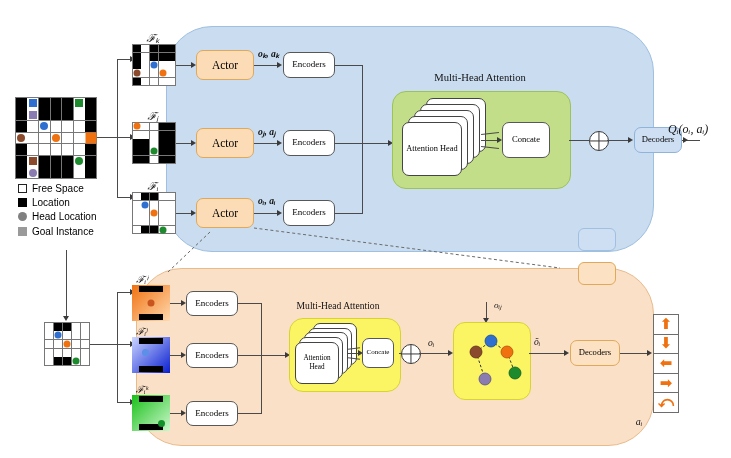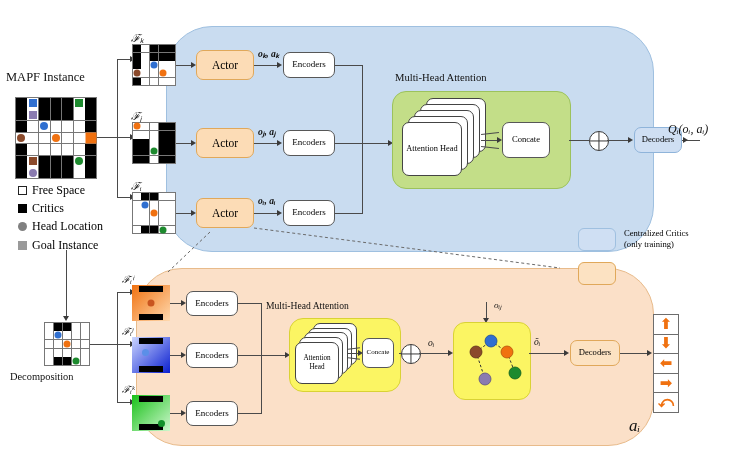--- a/index.html
+++ b/index.html
@@ -1,21 +1,21 @@
 <!DOCTYPE html>
 <html><head>
 <meta charset="utf-8">
 <style>
   html,body{margin:0;padding:0;background:#ffffff;}
   body{width:731px;height:458px;font-family:"Liberation Serif",serif;color:#000;}
   #root{position:relative;width:731px;height:458px;overflow:hidden;}
   .abs{position:absolute;}
   .lbl{font-family:"Liberation Serif",serif;color:#111;white-space:nowrap;}
   .ital{font-style:italic;}
-  .ctr{}
+  .ctr{text-align:center;}
 
   
   .panel-critic{
     background:#c9dcf0;border:1px solid #9fc0e0;border-radius:46px;
   }
   .panel-actor{
     background:#fbe0c8;border:1px solid #e8bb8b;border-radius:46px;
   }
 
   
@@ -50,42 +50,41 @@
   
   .gridmap{display:grid;background:#777;gap:0.7px;padding:0.7px;box-sizing:border-box;}
   .cell{background:#ffffff;position:relative;}
   .cell.obst{background:#000000;}
   .dot{position:absolute;left:50%;top:50%;transform:translate(-50%,-50%);border-radius:50%;}
   .sq{position:absolute;left:50%;top:50%;transform:translate(-50%,-50%);}
 
   
   .leg-row{display:flex;align-items:center;gap:5px;margin-bottom:3.2px;}
   .leg-sw{width:9px;height:9px;flex:none;}
-  .leg-tx{font-size:12px;font-family:Liberation Serif, serif;}
+  .leg-tx{font-size:10px;font-family:Liberation Sans, sans-serif;}
 
   .keybox{border-radius:6px;}
   .key-blue{background:#cfdff3;border:1.2px solid #9fc0e0;}
   .key-orange{background:#fce2c2;border:1.2px solid #e0a85a;}
   .key-tx{font-size:8.6px;line-height:1.28;font-family:"Liberation Serif",serif;}
 
   
   .actcol{border:1.2px solid #6d6d6d;background:#fff;width:24px;}
   .actcell{height:18.6px;border-bottom:1px solid #6d6d6d;display:flex;align-items:center;justify-content:center;}
   .actcell:last-child{border-bottom:none;}
   .arr-glyph{color:#f07110;font-size:15px;line-height:1;font-family:"DejaVu Sans",sans-serif;font-weight:bold;}
 </style>
 </head>
 <body>
 
 <div id="root">
 
   <div class="abs panel-critic" style="left:166px;top:26px;width:486px;height:224px;"></div>
   <div class="abs panel-actor" style="left:136px;top:268px;width:516px;height:176px;"></div>
 
-  <div class="abs lbl ctr" style="left:6px;top:70px;width:108px;font-size:12.5px;">MAPF Instance</div>
 
   <div class="abs gridmap" style="left:15px;top:97px;width:82px;height:82px;grid-template-columns:repeat(7,1fr);grid-template-rows:repeat(7,1fr);">
     <div class="cell obst"></div>
       <div class="cell">
         <div class="sq" style="width:8px;height:8px;background:#2f6fd0;"></div>
       </div>
       <div class="cell obst"></div>
       <div class="cell obst"></div>
       <div class="cell obst"></div>
       <div class="cell">
@@ -152,21 +151,21 @@
       <div class="cell obst"></div>
   </div>
 
   <div class="abs" style="left:18px;top:183px;">
     <div class="leg-row">
       <div class="leg-sw" style="background:#fff;border:1px solid #222;box-sizing:border-box;"></div>
       <div class="leg-tx">Free Space</div>
     </div>
     <div class="leg-row">
       <div class="leg-sw" style="background:#000;"></div>
-      <div class="leg-tx">Critics</div>
+      <div class="leg-tx">Location</div>
     </div>
     <div class="leg-row">
       <div class="leg-sw" style="background:#808080;border-radius:50%;"></div>
       <div class="leg-tx">Head Location</div>
     </div>
     <div class="leg-row">
       <div class="leg-sw" style="background:#9a9a9a;"></div>
       <div class="leg-tx">Goal Instance</div>
     </div>
   </div>
@@ -342,24 +341,20 @@
   <div class="abs arrow" style="left:628px;top:137px;"></div>
 
   <div class="abs vline" style="left:389px;top:213px;height:0px;"></div>
 
   <div class="abs box box-dec-blue" style="left:634px;top:127px;width:48px;height:26px;font-size:8.6px;">Decoders</div>
   <div class="abs hline" style="left:682px;top:140px;width:18px;"></div>
   <div class="abs arrow" style="left:683px;top:137px;"></div>
   <div class="abs lbl ital" style="left:668px;top:122px;font-size:12px;">Qᵢ(oᵢ, aᵢ)</div>
 
   <div class="abs keybox key-blue" style="left:578px;top:228px;width:36px;height:21px;"></div>
-  <div class="abs key-tx" style="left:624px;top:228px;">
-    <div>Centralized Critics</div>
-    <div>(only training)</div>
-  </div>
   <div class="abs keybox key-orange" style="left:578px;top:262px;width:36px;height:21px;"></div>
 
   <svg class="abs" style="left:0;top:0;width:731px;height:458px;pointer-events:none;">
     <line x1="210" y1="232" x2="168" y2="272" stroke="#6a6a6a" stroke-width="1" stroke-dasharray="3,2.5"></line>
     <line x1="254" y1="228" x2="560" y2="268" stroke="#6a6a6a" stroke-width="1" stroke-dasharray="3,2.5"></line>
   </svg>
 
   <div class="abs vline" style="left:66px;top:250px;height:68px;"></div>
   <div class="abs arrow-d" style="left:63px;top:316px;"></div>
 
@@ -390,21 +385,20 @@
       <div class="cell"></div>
     <div class="cell"></div>
       <div class="cell obst"></div>
       <div class="cell obst"></div>
       <div class="cell">
         <div class="dot" style="width:7px;height:7px;background:#1d8a2e;"></div>
       </div>
       <div class="cell"></div>
   </div>
   <div class="abs lbl ctr" style="left:10px;top:370px;width:114px;font-size:10.4px;line-height:1.3;">
-    <div>Decomposition</div>
   </div>
 
   <div class="abs hline" style="left:90px;top:344px;width:28px;"></div>
   <div class="abs vline" style="left:117px;top:292px;height:110px;"></div>
   <div class="abs hline" style="left:117px;top:292px;width:14px;"></div>
   <div class="abs arrow" style="left:130px;top:289px;"></div>
   <div class="abs hline" style="left:117px;top:344px;width:14px;"></div>
   <div class="abs arrow" style="left:130px;top:341px;"></div>
   <div class="abs hline" style="left:117px;top:402px;width:14px;"></div>
   <div class="abs arrow" style="left:130px;top:399px;"></div>
@@ -511,15 +505,15 @@
     <div class="actcell">
       <span class="arr-glyph">⬅</span>
     </div>
     <div class="actcell">
       <span class="arr-glyph">➡</span>
     </div>
     <div class="actcell">
       <span class="arr-glyph">⤺</span>
     </div>
   </div>
-  <div class="abs lbl ital ctr" style="left:629px;top:416px;width:46px;font-size:17px;">aᵢ</div>
+  <div class="abs lbl ital ctr" style="left:616px;top:416px;width:46px;font-size:10px;">aᵢ</div>
 
 </div>
 
 </body></html>

